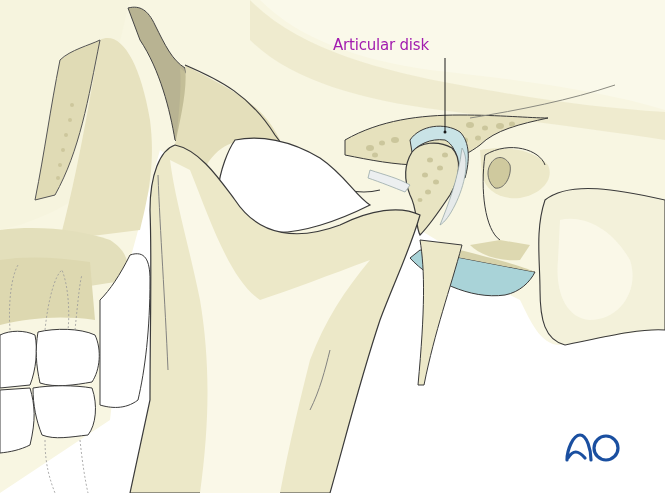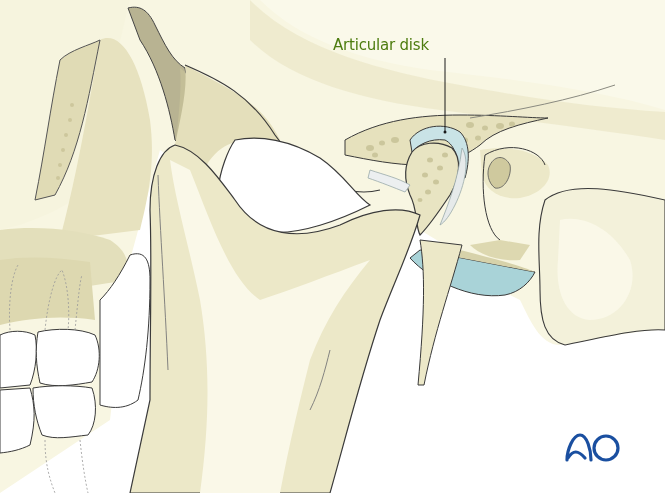--- a/index.html
+++ b/index.html
@@ -1,20 +1,20 @@
 <!DOCTYPE html>
 <html><head>
   <meta charset="utf-8">
   <style>
     html, body { margin: 0; padding: 0; background: #ffffff; }
     body { width: 665px; height: 493px; overflow: hidden; position: relative; font-family: "DejaVu Sans", sans-serif; }
     .canvas { position: absolute; left: 0; top: 0; width: 665px; height: 493px; }
     .label {
       position: absolute; left: 333px; top: 36px;
-      font-family: "DejaVu Sans", sans-serif; font-size: 15px; color: #4d7c0f;
+      font-family: "DejaVu Sans", sans-serif; font-size: 15px; color: #a21caf;
       letter-spacing: -0.2px; white-space: nowrap;
     }
     .logo {
       position: absolute; left: 565px; top: 432px; width: 56px; height: 30px;
     }
   </style>
 </head>
 <body>
 
 <div class="canvas">

